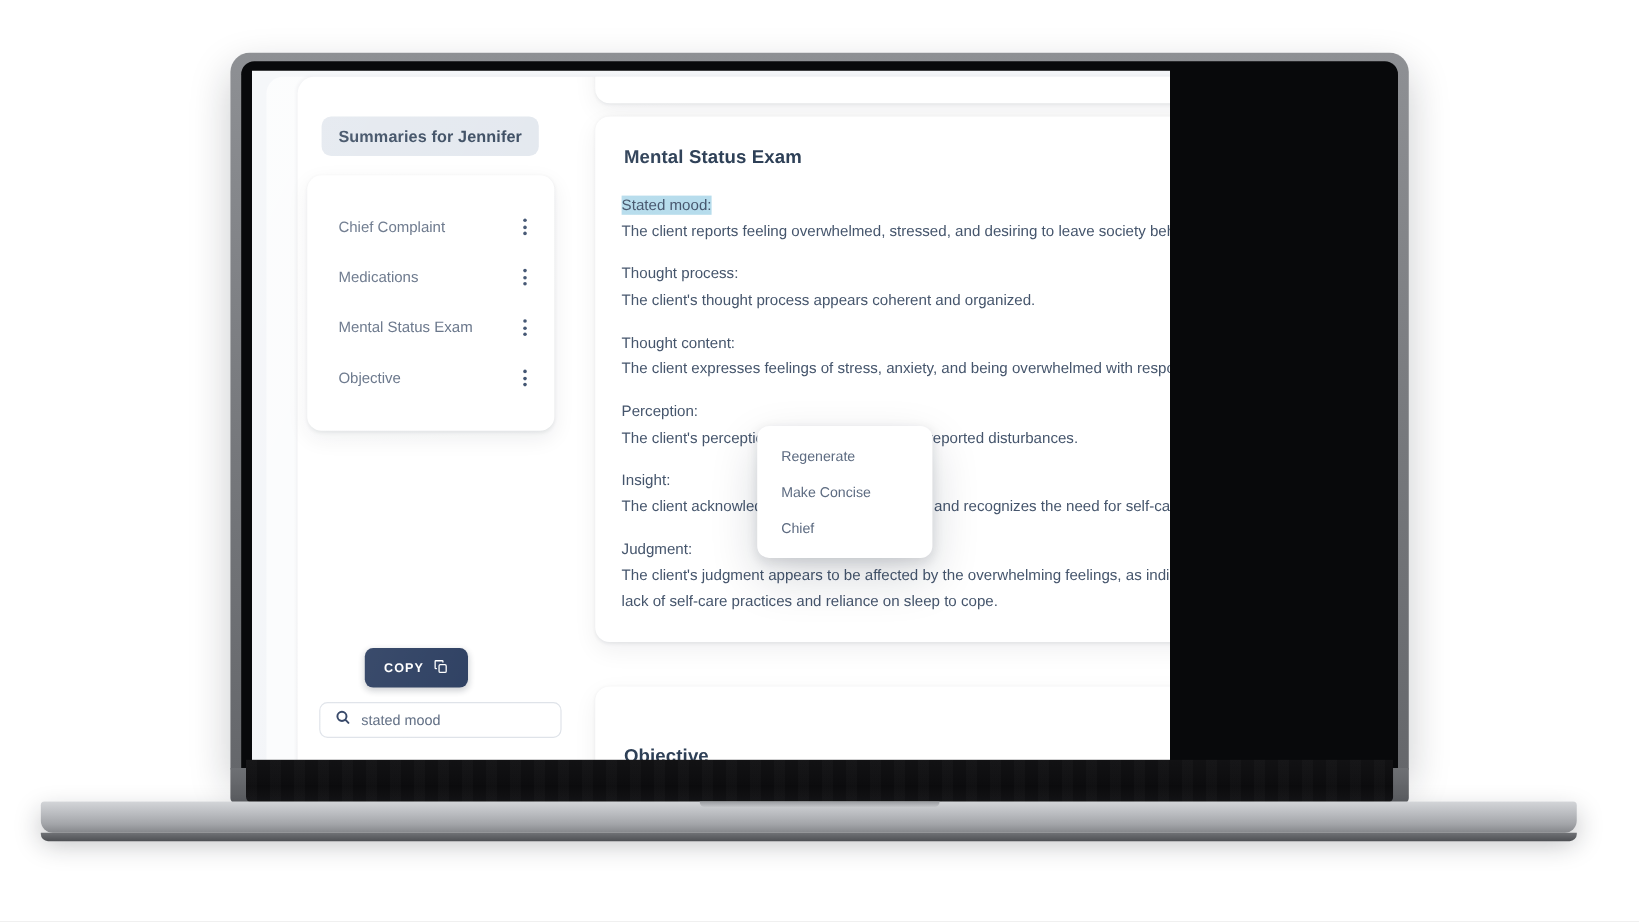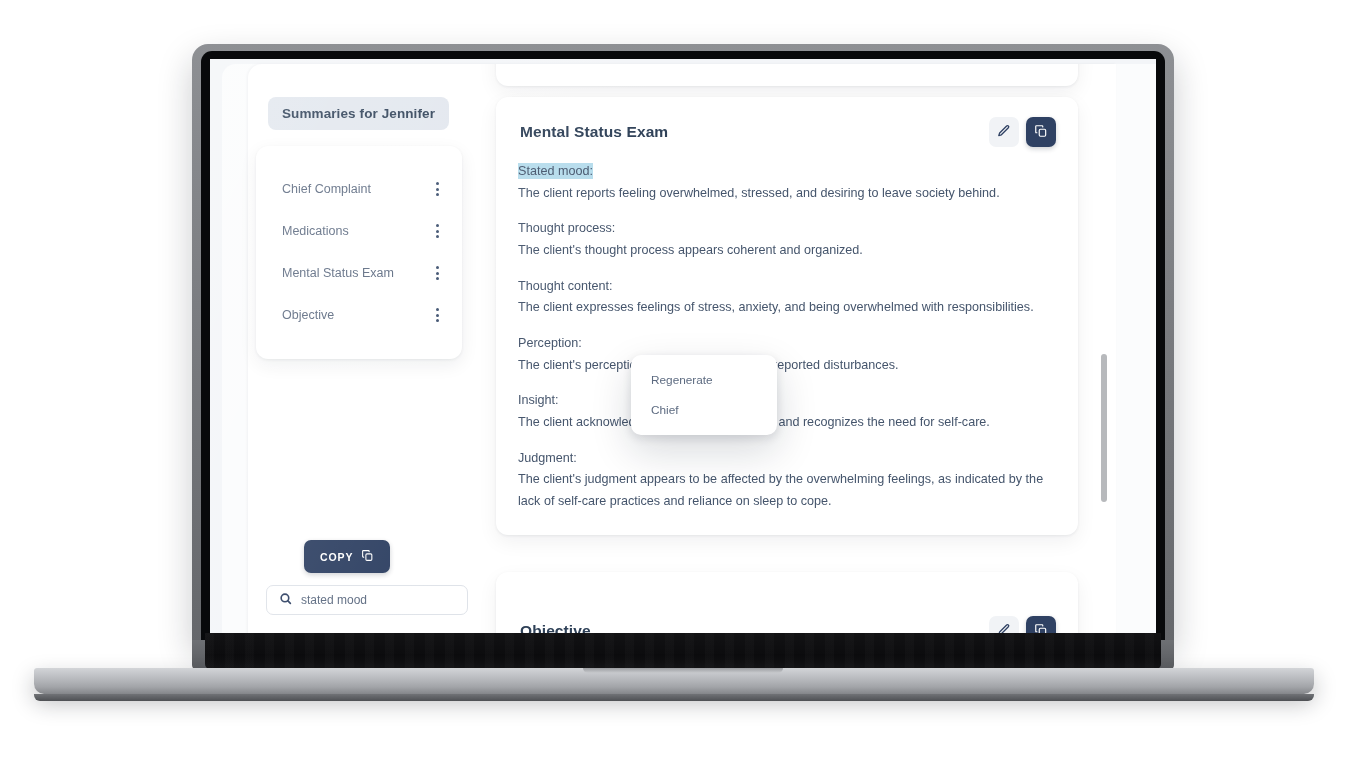--- a/index.html
+++ b/index.html
@@ -39,21 +39,21 @@
     height: 594px;
     background: #08090b;
     border-radius: 11px 11px 2px 2px;
     box-sizing: border-box;
     padding: 8px;
   }
   #screen {
     position: absolute;
     left: 210px;
     top: 59px;
-    width: 946px;
+    width: 765px;
     height: 578px;
     background: #f4f6f9;
     overflow: hidden;
   }
 
   
   #laptop-deck {
     position: absolute;
     left: 205px;
     top: 633px;
@@ -542,20 +542,21 @@
             <div id="main-scrollbar-track"></div>
             <div id="main-scrollbar-thumb"></div>
 
           </div>
 
         </div>
       </div>
 
       <div id="context-menu">
         <div class="menu-item">Regenerate</div>
+        <div class="menu-item">Make Concise</div>
         <div class="menu-item">Chief</div>
       </div>
 
     </div>
     <div id="glare"></div>
   </div>
 
   <div id="laptop-hinge"></div>
   <div id="laptop-deck"></div>
   <div id="laptop-base"></div>

